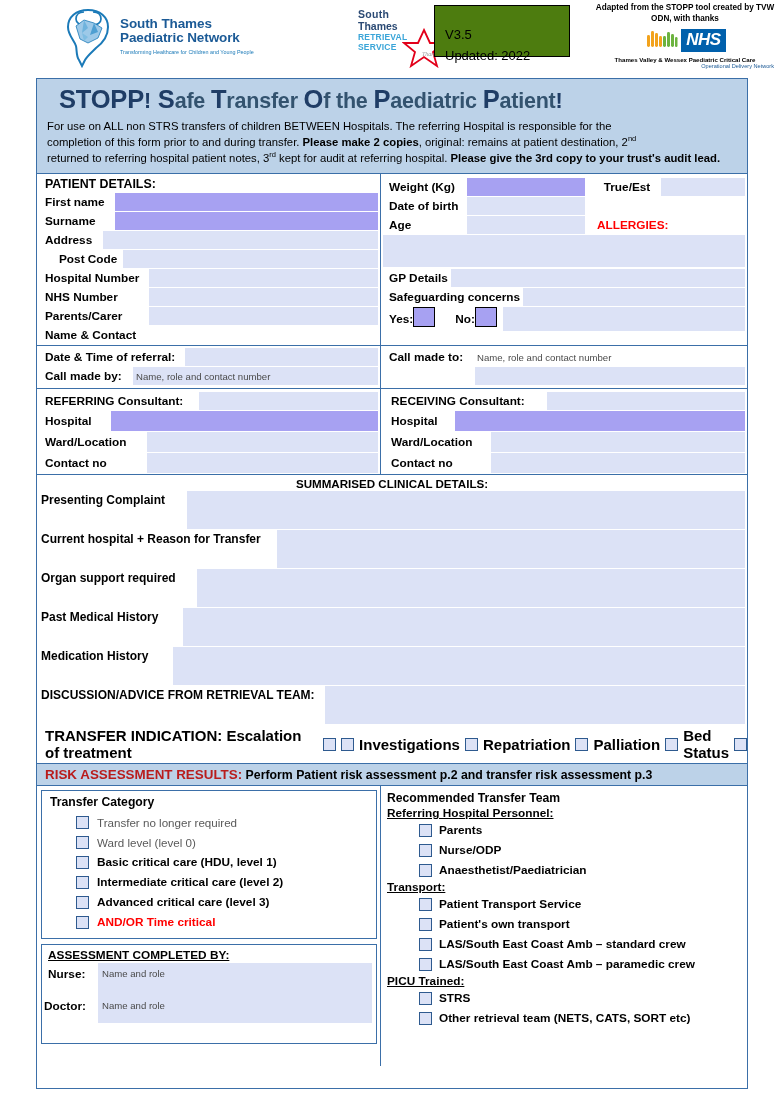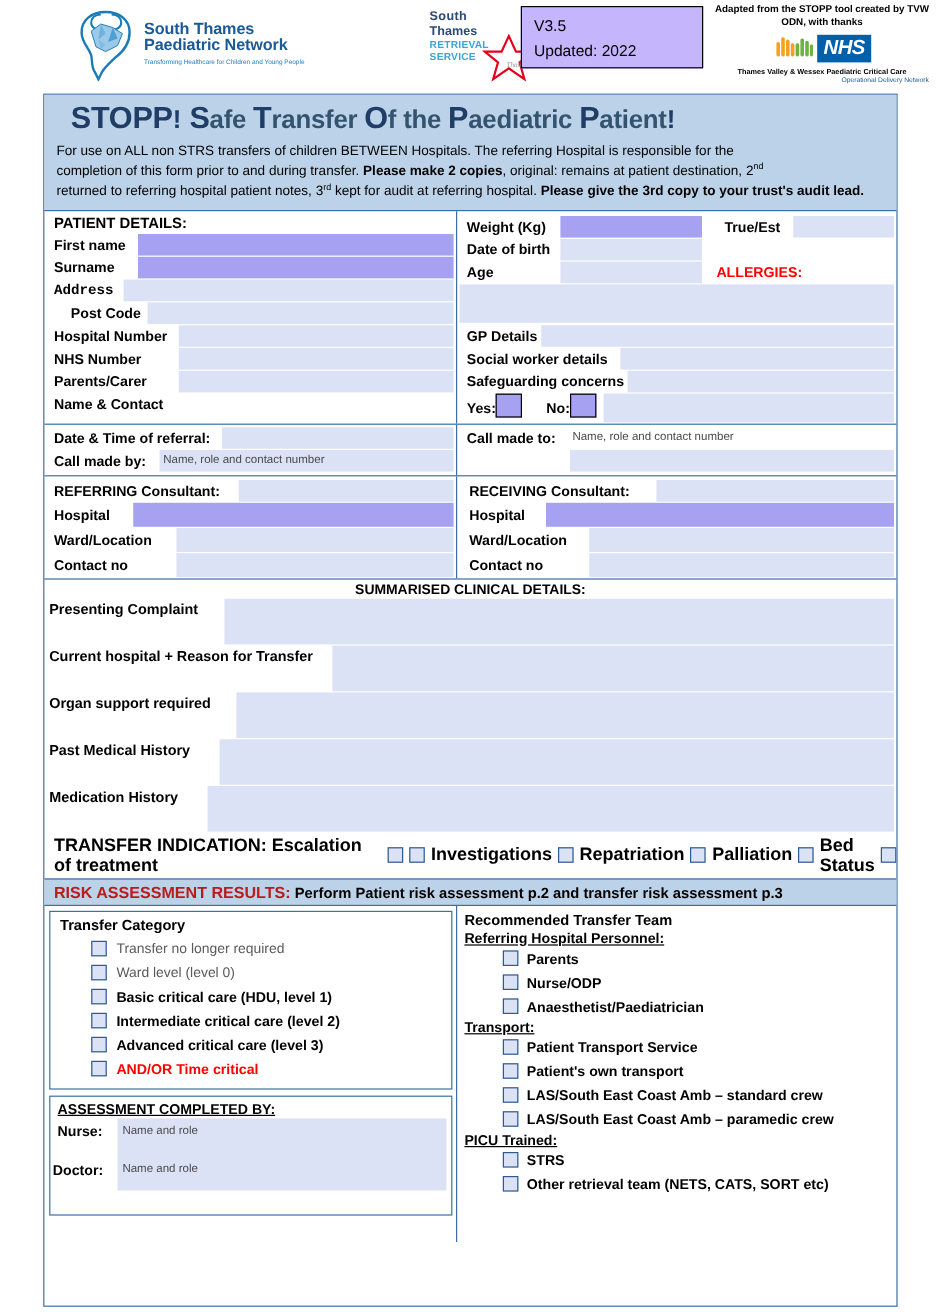--- a/index.html
+++ b/index.html
@@ -23,23 +23,23 @@
 
   .logo-strs { position: absolute; left: 358px; top: 8px; width: 70px; }
   .strs-l1 { font-size: 10.5px; font-weight: bold; color: #2b4a74; letter-spacing: 0.3px; }
   .strs-l2 { font-size: 10.5px; font-weight: bold; color: #2b4a74; }
   .strs-l3 { font-size: 8.5px; font-weight: bold; color: #3aa5d8; letter-spacing: 0.2px; }
   .strs-l4 { font-size: 8.5px; font-weight: bold; color: #3aa5d8; letter-spacing: 0.2px; }
   .strs-star { position: absolute; left: 44px; top: 20px; }
 
   .version-box {
     position: absolute; left: 434px; top: 5px;
-    width: 152px; height: 52px;
-    border: 1.6px solid #000; background: #c4b5fd;
-    padding: 5px 10px;
+    width: 136px; height: 52px;
+    border: 1.6px solid #000; background: #4d7c0f;
+    padding: 18px 10px;
     font-size: 13px; line-height: 1.65;
   }
 
   .nhs-block { position: absolute; right: 6px; top: 3px; width: 186px; text-align: center; }
   .nhs-credit { font-size: 8.2px; font-weight: bold; line-height: 1.3; text-align: center; }
   .nhs-row { display: flex; align-items: center; justify-content: center; gap: 3px; margin-top: 3px; }
   .nhs-logo {
     background: #0060ac; color: #fff; font-weight: bold;
     font-size: 17px; letter-spacing: -0.5px;
     padding: 1px 5px 2px 5px; font-style: italic;
@@ -206,21 +206,21 @@
       <div id="pdFields">
           <div class="frow">
             <div class="lb lbl" style="width: 78px;">First name</div>
             <div class="fd fill-dark" style="margin-right: 2px;"></div>
           </div>
           <div class="frow">
             <div class="lb lbl" style="width: 78px;">Surname</div>
             <div class="fd fill-dark" style="margin-right: 2px;"></div>
           </div>
           <div class="frow">
-            <div class="lb lbl" style="width: 66px; font-family: Liberation Mono, monospace;">Address</div>
+            <div class="lb lbl" style="width: 66px;">Address</div>
             <div class="fd fill-lite" style="margin-right: 2px;"></div>
           </div>
           <div class="frow">
             <div class="lb lbl" style="width: 86px; padding-left: 22px;">Post Code</div>
             <div class="fd fill-lite" style="margin-right: 2px;"></div>
           </div>
           <div class="frow">
             <div class="lb lbl" style="width: 112px;">Hospital Number</div>
             <div class="fd fill-lite" style="margin-right: 2px;"></div>
           </div>
@@ -253,24 +253,20 @@
       </div>
       <div class="frow">
         <div class="lb lbl" style="width:86px;">Age</div>
         <div class="fill-lite" style="width:118px;"></div>
         <div class="lbl" style="width:120px;color:#ff0000;padding-left:12px;display:flex;align-items:center;">ALLERGIES:</div>
       </div>
       <div class="fill-lite" style="height:32px;margin:0 2px 2px 2px;"></div>
 
       <div class="frow">
         <div class="lb lbl" style="width:70px;">GP Details</div>
-        <div class="fill-lite" style="flex:1;margin-right:2px;"></div>
-      </div>
-      <div class="frow">
-        <div class="lb lbl" style="width:136px;">Social worker details</div>
         <div class="fill-lite" style="flex:1;margin-right:2px;"></div>
       </div>
       <div class="frow">
         <div class="lb lbl" style="width:142px;">Safeguarding concerns</div>
         <div class="fill-lite" style="flex:1;margin-right:2px;"></div>
       </div>
       <div class="frow" style="height:24px;">
         <div class="lbl" style="padding-left:8px;display:flex;align-items:center;">Yes:</div>
         <div style="width:22px;height:20px;border:1.5px solid #000;background:#a7a1f2;"></div>
         <div class="lbl" style="padding-left:20px;display:flex;align-items:center;">No:</div>
@@ -362,20 +358,24 @@
           <div class="cf fill-lite" style="margin-right: 2px;"></div>
         </div>
         <div class="clin-row">
           <div class="cl" style="width: 146px;">Past Medical History</div>
           <div class="cf fill-lite" style="margin-right: 2px;"></div>
         </div>
         <div class="clin-row">
           <div class="cl" style="width: 136px;">Medication History</div>
           <div class="cf fill-lite" style="margin-right: 2px;"></div>
         </div>
+        <div class="clin-row">
+          <div class="cl" style="width: 288px;">DISCUSSION/ADVICE FROM RETRIEVAL TEAM:</div>
+          <div class="cf fill-lite" style="margin-right: 2px;"></div>
+        </div>
       </div>
     <div class="ti-row">
       <span>TRANSFER INDICATION: Escalation of treatment</span>
       <span id="tiOpts" style="display:flex;align-items:center;gap:5px;">
           <span class="cbx"></span>
           <span class="cbx"></span>
           <span>Investigations</span>
           <span class="cbx"></span>
           <span>Repatriation</span>
           <span class="cbx"></span>

